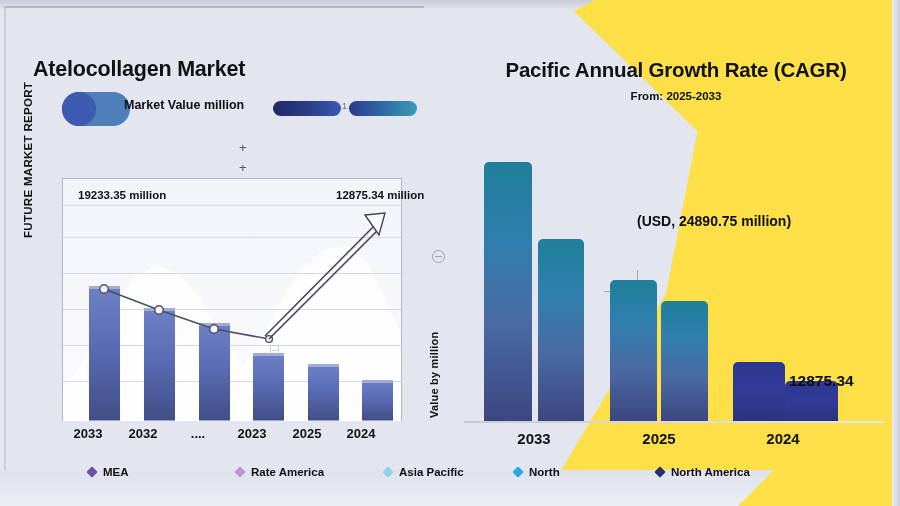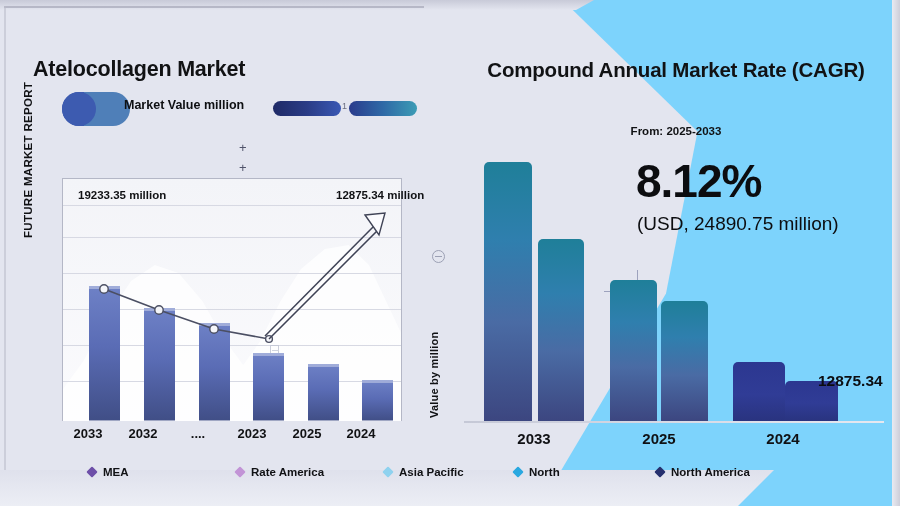--- a/index.html
+++ b/index.html
@@ -7,21 +7,21 @@
   body {
     font-family:"Liberation Sans", sans-serif;
     background:#ffffff;
     position:relative;
   }
 
   
   #canvas {
     position:absolute; inset:0;
     width:900px; height:506px;
-    background:#7dd3fc;
+    background:#fde047;
     overflow:hidden;
   }
   
   .bg-lav {
     position:absolute; left:0; top:0; width:900px; height:506px;
     background:#e3e5ef;
     clip-path: polygon(0 0, 62.5% 0, 77.5% 26%, 74% 58%, 60% 100%, 0 100%);
   }
   .bg-lav-top {
     position:absolute; left:0; top:0; width:900px; height:10px;
@@ -195,30 +195,30 @@
   
   .right-title {
     position:absolute; left:466px; top:58px;
     width:420px; text-align:center;
     font-size:20.5px; font-weight:bold; color:#111214;
     letter-spacing:-.2px;
   }
   .right-sub {
     position:absolute; left:466px; top:90px;
     width:420px; text-align:center;
-    font-size:11.5px; font-weight:bold; color:#111214;margin-top:35px;
+    font-size:11.5px; font-weight:bold; color:#111214;
   }
   .cagr-big {
     position:absolute; left:636px; top:158px;
     font-size:46px; font-weight:bold; color:#0c0d10;
     letter-spacing:-1px; line-height:1;
   }
   .cagr-sub {
     position:absolute; left:637px; top:213px;
-    font-size:19px; font-weight:normal; color:#0c0d10;text-align:right;
+    font-size:14px; font-weight:bold; color:#0c0d10;text-align:right;
   }
   .corner-mark {
     position:absolute; left:604px; top:270px;
     width:34px; height:22px;
     border-bottom:1.2px solid #9197b5;
     border-right:1.2px solid #9197b5;
     opacity:.85;
   }
 
   .rbaseline {
@@ -236,21 +236,21 @@
   .rbar-solid {
     background:linear-gradient(#2c3790 0%, #303c96 55%, #29337f 100%);
   }
   .rx-label {
     position:absolute; top:430px;
     font-size:15px; font-weight:bold; color:#101114;
     text-align:center; width:110px;
   }
   .rvalue {
     position:absolute; left:789px; top:372px;
-    font-size:15.5px; font-weight:bold; color:#0c0d10;margin-left:29px;
+    font-size:15.5px; font-weight:bold; color:#0c0d10;
   }
 </style>
 </head>
 <body>
 
 <div id="canvas">
 
   <div class="bg-lav"></div>
   <div class="bg-lav-top"></div>
   <div class="bg-edge-top"></div>
@@ -353,24 +353,23 @@
     <div class="lg-item" style="width:142px">
       <span class="lg-diamond" style="background:#29a8e0"></span>
       <span class="lg-text">North</span>
     </div>
     <div class="lg-item">
       <span class="lg-diamond" style="background:#26306e"></span>
       <span class="lg-text">North America</span>
     </div>
   </div>
 
-  <div class="right-title">Compound Annual Market Rate (CAGR)</div>
+  <div class="right-title">Pacific Annual Growth Rate (CAGR)</div>
   <div class="right-sub">From: 2025-2033</div>
 
-  <div class="cagr-big">8.12%</div>
   <div class="cagr-sub">(USD, 24890.75 million)</div>
 
   <div class="corner-mark"></div>
 
   <div>
     <div class="rbaseline"></div>
 
     <div class="rbar rbar-grad" style="left:484px; width:48px; height:259px; bottom:85px;"></div>
     <div class="rbar rbar-grad" style="left:538px; width:46px; height:182px; bottom:85px;"></div>
 

